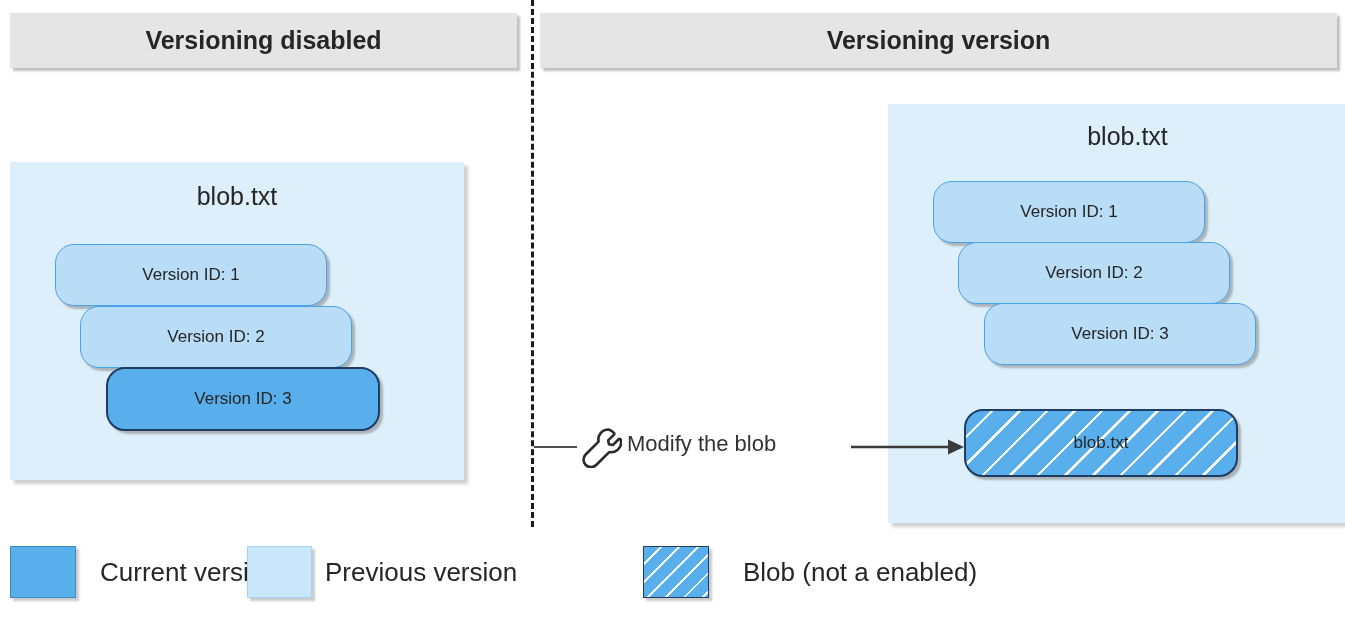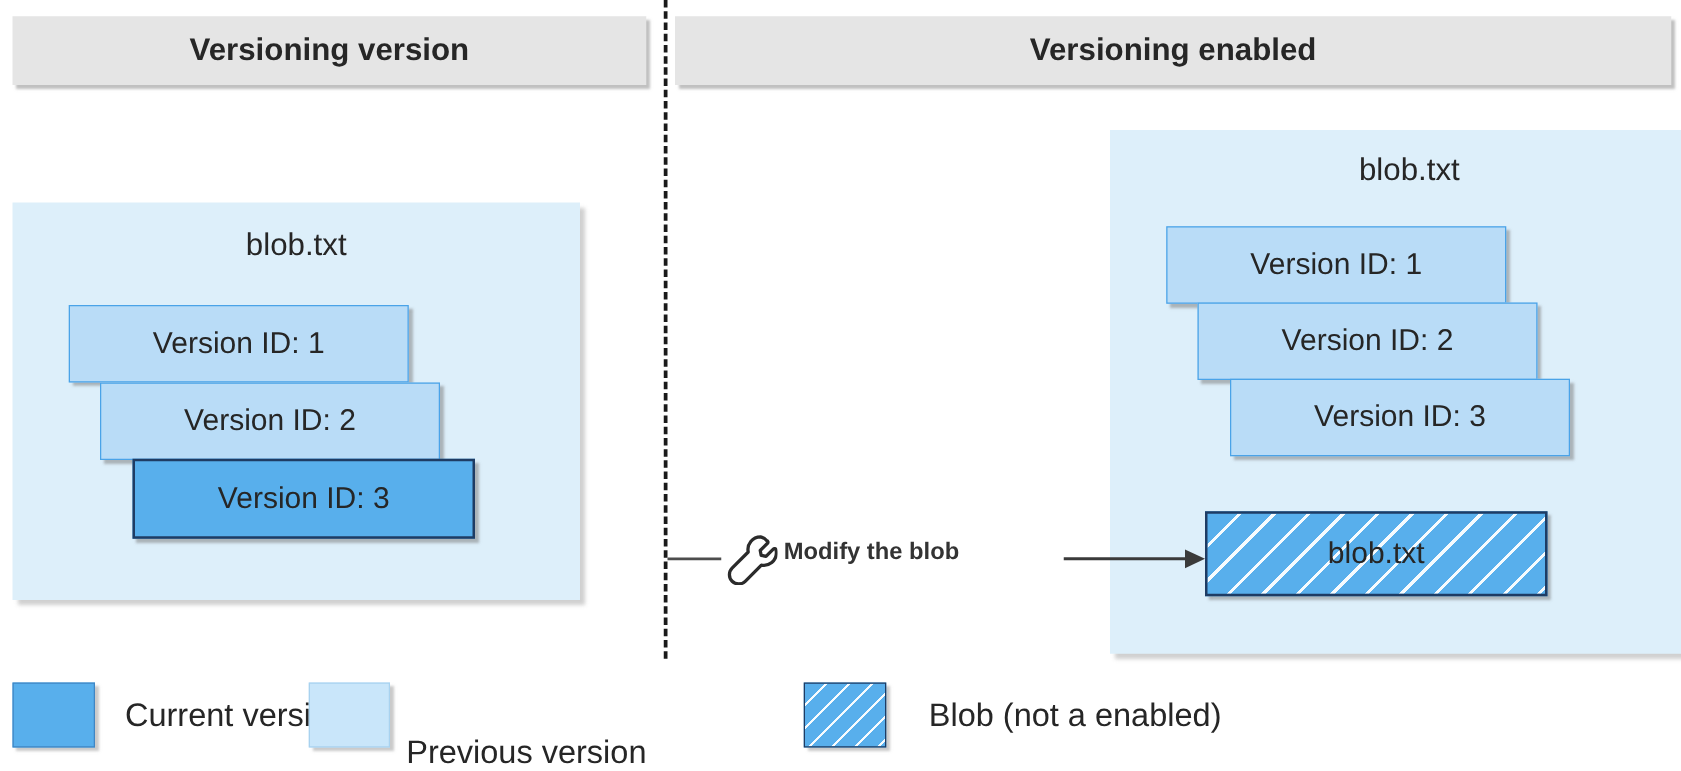--- a/index.html
+++ b/index.html
@@ -27,67 +27,68 @@
   .panel-left{left:10px;top:162px;width:415px;height:318px;}
   .panel-right{left:888px;top:104px;width:440px;height:419px;}
   .panel-title{
     position:absolute;left:0;width:100%;text-align:center;
     font-size:25px;color:#262626;
   }
   .panel-left .panel-title{top:20px;}
   .panel-right .panel-title{top:18px;}
   .vbox{
     position:absolute;display:flex;align-items:center;justify-content:center;
-    font-size:24px;color:#262626;
+    font-size:17px;color:#262626;
     box-shadow:3px 3px 2px rgba(120,120,120,.5);
     box-sizing:border-box;
+    border-radius:19px;
   }
   .vbox.previous{background:#b9dcf7;border:1.5px solid #4aa3e8;width:272px;height:62px;}
   .vbox.current{background:#58afec;border:2px solid #1e3c64;width:274px;height:64px;}
   .vbox.blob{
     background-color:#58afec;border:2px solid #1e3c64;width:274px;height:68px;
     background-image:repeating-linear-gradient(135deg,
       rgba(255,255,255,0) 0, rgba(255,255,255,0) 17px,
       rgba(255,255,255,.95) 17px, rgba(255,255,255,.95) 19.5px);
   }
   .connector-label{
     position:absolute;left:627px;top:431px;
-    font-size:19px;font-weight:bold;color:#333333;white-space:nowrap;
+    font-size:22px;font-weight:normal;color:#333333;white-space:nowrap;
   }
   .wrench{position:absolute;left:580px;top:426px;width:42px;height:42px;}
   .legend-swatch{
     position:absolute;top:546px;height:52px;box-sizing:border-box;
     box-shadow:3px 3px 2px rgba(150,150,150,.5);
   }
   .legend-swatch.current{left:10px;width:66px;background:#58afec;border:1px solid #3f86c4;}
   .legend-swatch.previous{left:247px;width:65px;background:#c9e6fa;border:1px solid #a8d2ef;}
   .legend-swatch.blob{
     left:643px;width:66px;background-color:#58afec;border:1.5px solid #1e3c64;
     background-image:repeating-linear-gradient(135deg,
       rgba(255,255,255,0) 0, rgba(255,255,255,0) 11px,
       rgba(255,255,255,.95) 11px, rgba(255,255,255,.95) 13px);
   }
   .legend-label{
     position:absolute;top:557px;font-size:26px;color:#262626;white-space:nowrap;
   }
   .legend-label.l1{left:100px;}
-  .legend-label.l2{left:325px;margin-top:29px;}
+  .legend-label.l2{left:325px;}
   .legend-label.l3{left:743px;}
   .lines-overlay{position:absolute;left:0;top:0;width:1345px;height:617px;pointer-events:none;}
 </style>
 </head>
 <body>
 
 <div class="stage">
 
   <div class="header-bar header-left">
-    <span>Versioning version</span>
+    <span>Versioning disabled</span>
   </div>
   <div class="header-bar header-right">
-    <span>Versioning enabled</span>
+    <span>Versioning version</span>
   </div>
 
   <div class="divider"></div>
 
   <div class="panel panel-left">
     <div class="panel-title">blob.txt</div>
     <div class="vbox previous" style="left:45px;top:82px;">
       <span>Version ID: 1</span>
     </div>
     <div class="vbox previous" style="left:70px;top:144px;">

